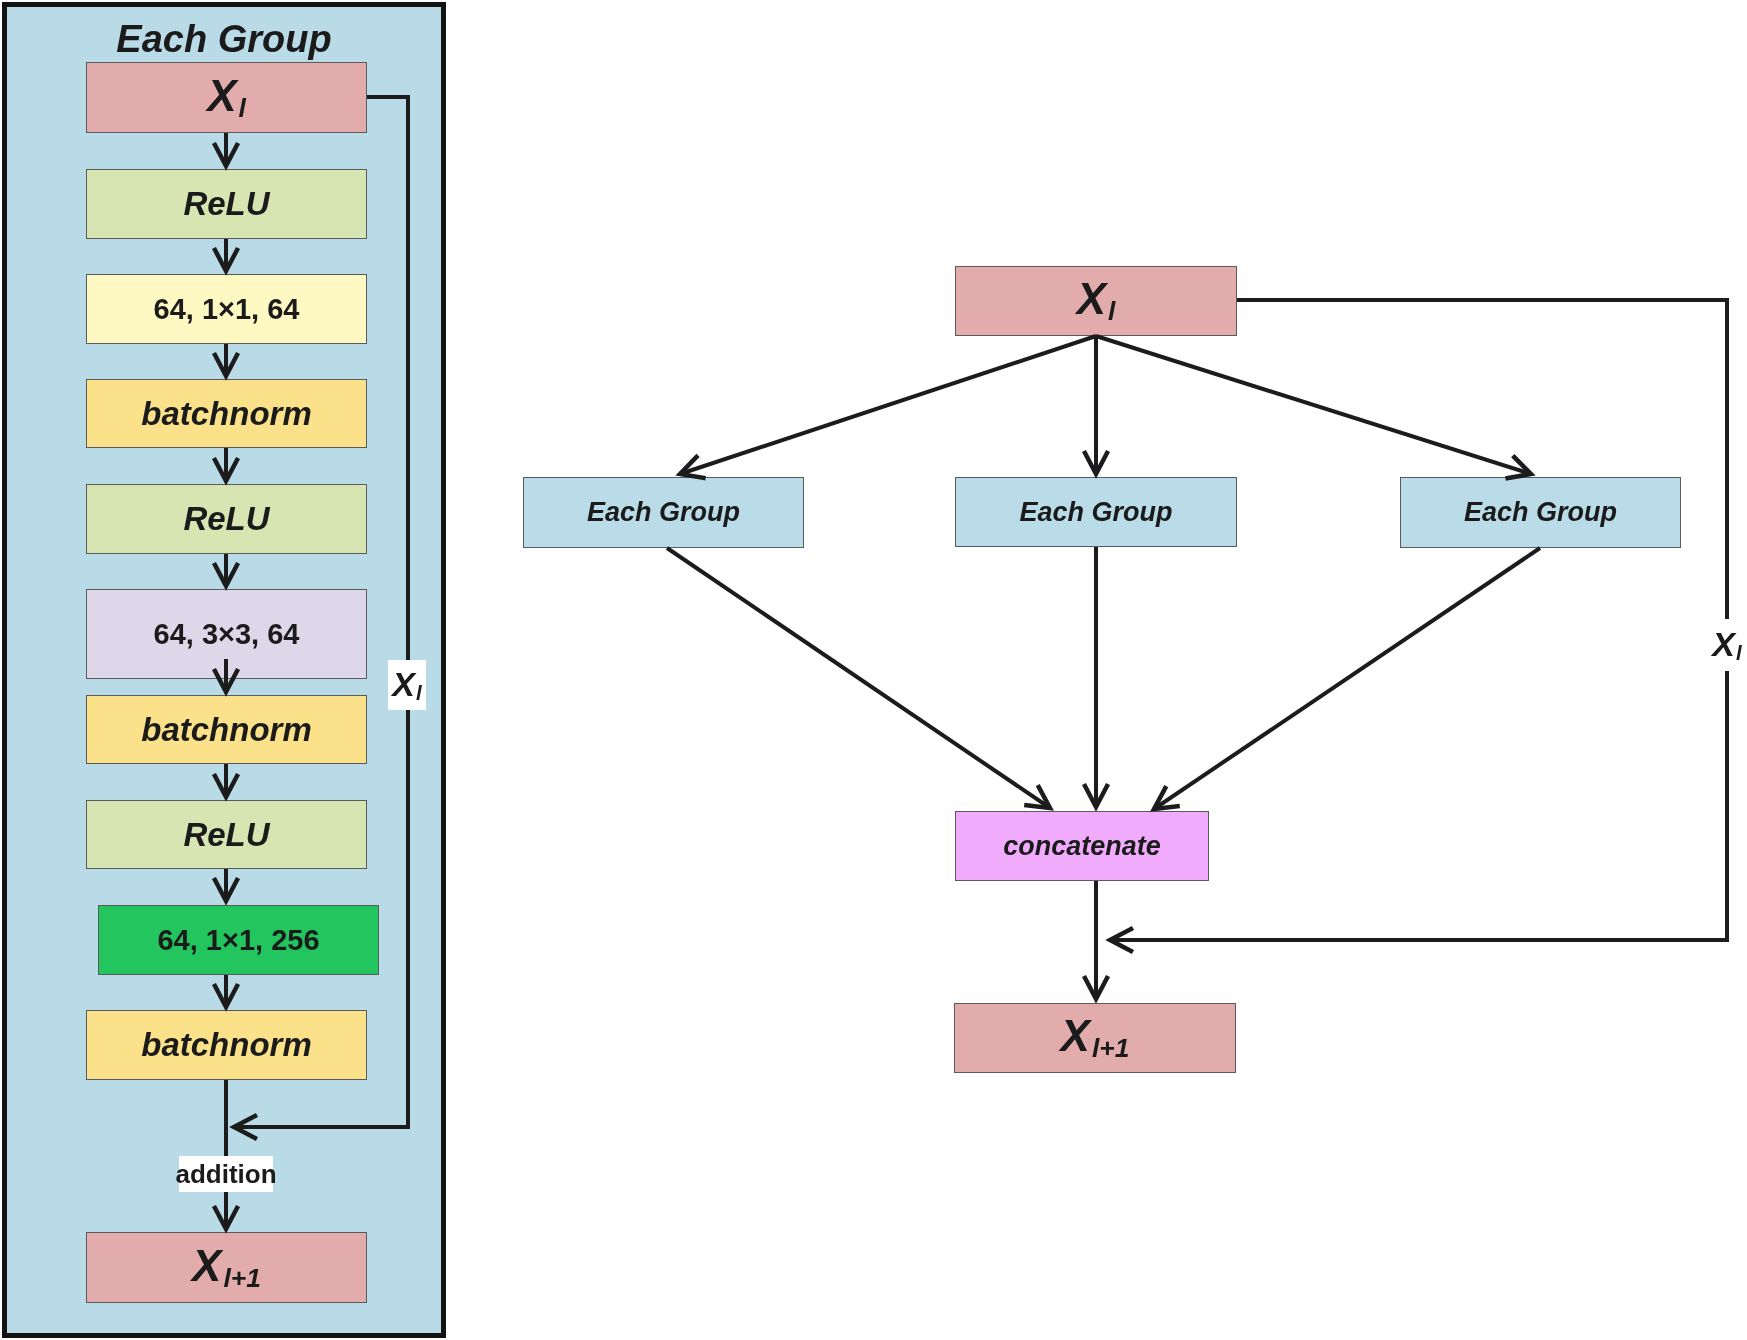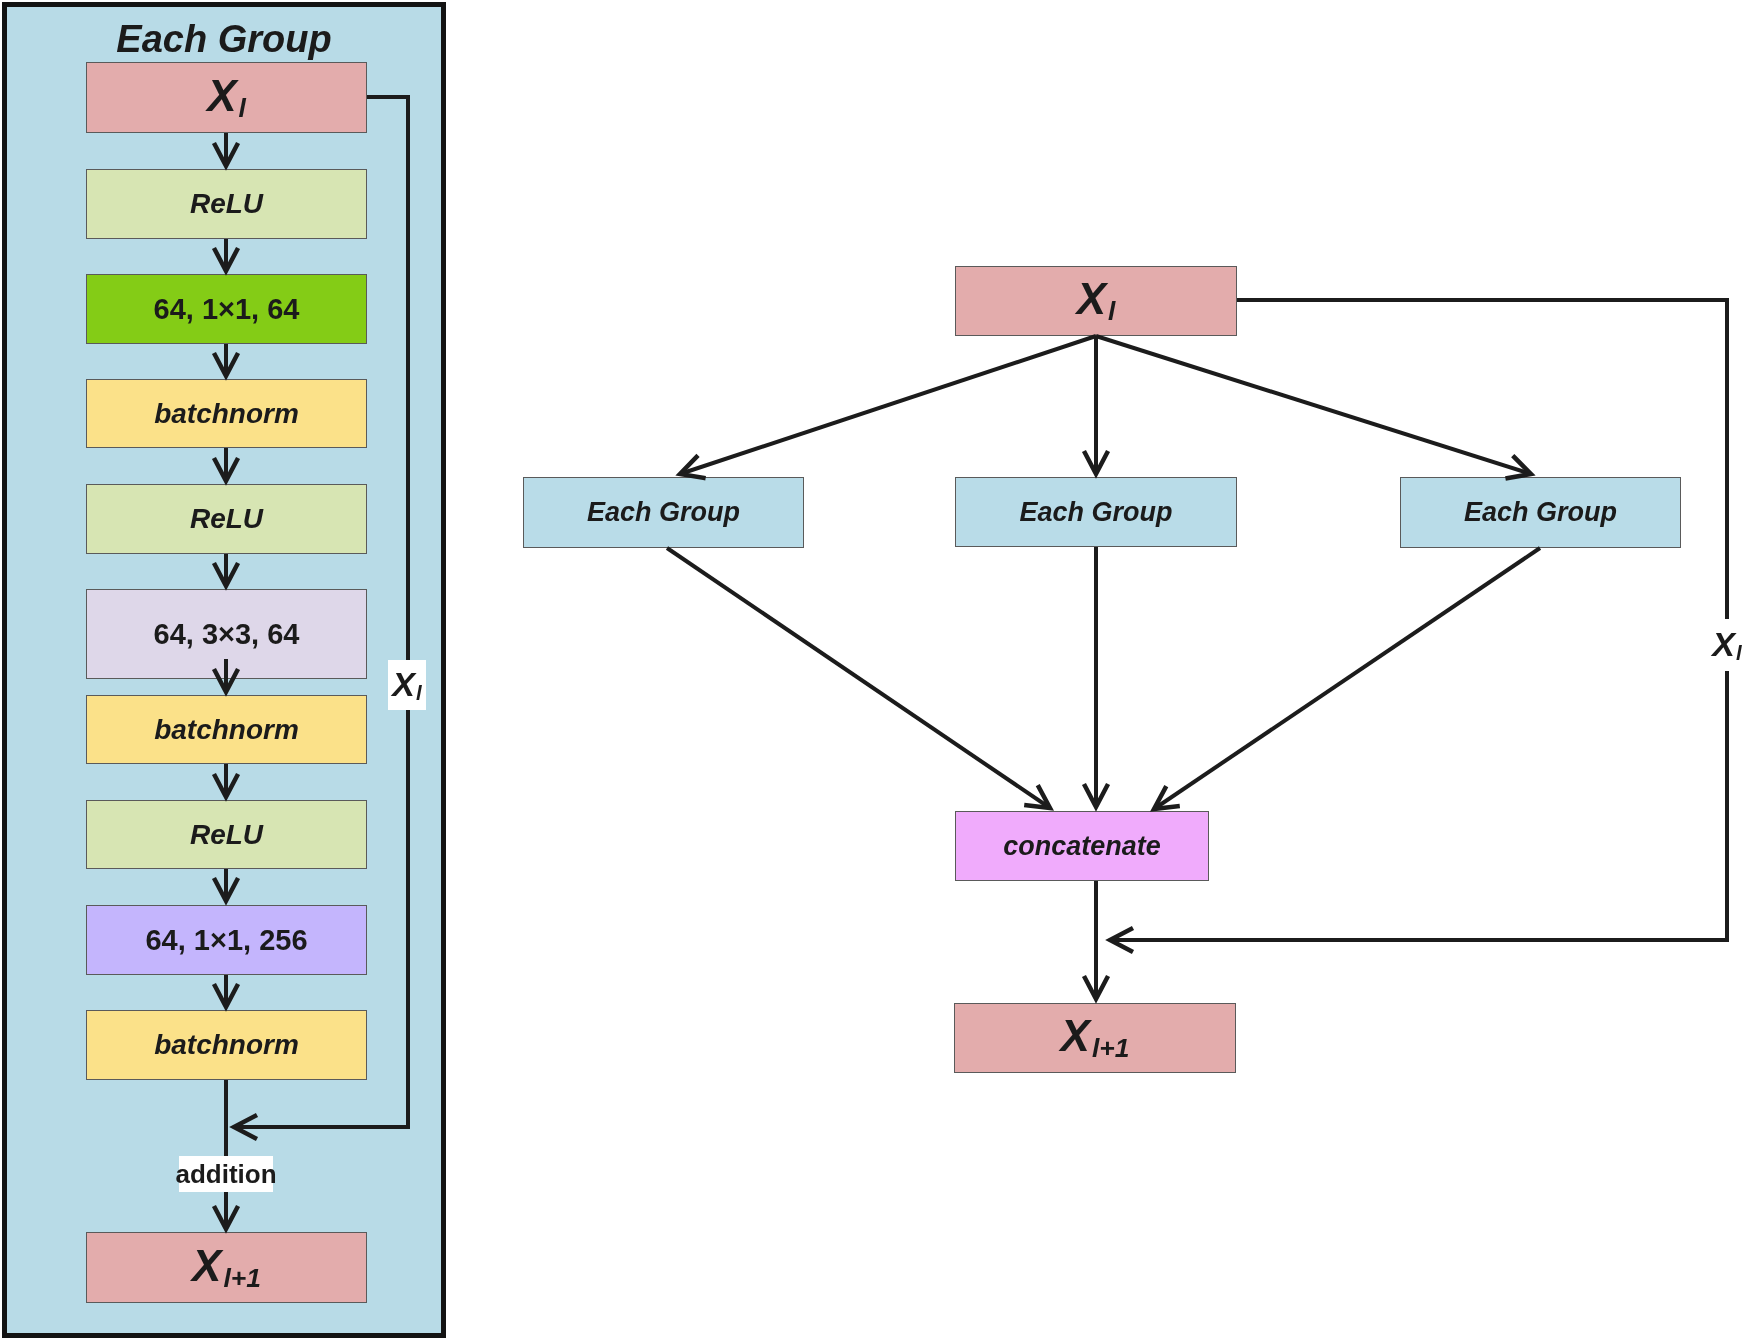--- a/index.html
+++ b/index.html
@@ -19,21 +19,21 @@
   
   .pblock{
     position:absolute;left:86px;width:281px;box-sizing:border-box;
     border:1.5px solid #5a5a5a;display:flex;align-items:center;justify-content:center;
     z-index:2;
   }
   .rbox{
     position:absolute;box-sizing:border-box;border:1.5px solid #5a5a5a;
     display:flex;align-items:center;justify-content:center;z-index:2;
   }
-  .lbl-bold-italic{font-weight:bold;font-style:italic;font-size:28px;text-align:right;}
+  .lbl-bold-italic{font-weight:bold;font-style:italic;font-size:33px;text-align:right;}
   .lbl-bold{font-weight:bold;font-size:29px;}
   .lbl-group{font-weight:bold;font-style:italic;font-size:27px;}
   .xvar{font-weight:bold;font-style:italic;font-size:44px;line-height:1;}
   .xvar .xsub{font-size:0.6em;vertical-align:-0.22em;margin-left:2px;}
   .xvar-small{font-weight:bold;font-style:italic;font-size:34px;line-height:1;}
   .xvar-small .xsub{font-size:0.6em;vertical-align:-0.2em;margin-left:1px;}
   
   .line-label{
     position:absolute;background:#ffffff;display:flex;align-items:center;
     justify-content:center;z-index:6;
@@ -54,39 +54,39 @@
 
   <div class="panel" style="background-color: rgb(184, 219, 231);"></div>
   <div class="panel-title">Each Group</div>
 
   <div class="pblock" style="top: 62px; height: 71px; background-color: rgb(227, 172, 172);">
     <span class="xvar"><span>X</span><span class="xsub">l</span></span>
   </div>
   <div class="pblock" style="top: 169px; height: 70px; background-color: rgb(215, 229, 179);">
     <span class="lbl-bold-italic">ReLU</span>
   </div>
-  <div class="pblock" style="top: 274px; height: 70px; background-color: #84cc16;">
+  <div class="pblock" style="top: 274px; height: 70px; background-color: #fef9c3;">
     <span class="lbl-bold">64, 1×1, 64</span>
   </div>
   <div class="pblock" style="top: 379px; height: 69px; background-color: rgb(251, 225, 137);">
     <span class="lbl-bold-italic">batchnorm</span>
   </div>
   <div class="pblock" style="top: 484px; height: 70px; background-color: rgb(215, 229, 179);">
     <span class="lbl-bold-italic">ReLU</span>
   </div>
   <div class="pblock" style="top: 589px; height: 90px; background-color: rgb(222, 215, 233);">
     <span class="lbl-bold">64, 3×3, 64</span>
   </div>
   <div class="pblock" style="top: 695px; height: 69px; background-color: rgb(251, 225, 137);">
     <span class="lbl-bold-italic">batchnorm</span>
   </div>
   <div class="pblock" style="top: 800px; height: 69px; background-color: rgb(215, 229, 179);">
     <span class="lbl-bold-italic">ReLU</span>
   </div>
-  <div class="pblock" style="top: 905px; height: 70px; background-color: #c4b5fd;">
+  <div class="pblock" style="top: 905px; height: 70px; background-color: #22c55e; margin-left: 12px;">
     <span class="lbl-bold">64, 1×1, 256</span>
   </div>
   <div class="pblock" style="top: 1010px; height: 70px; background-color: rgb(251, 225, 137);">
     <span class="lbl-bold-italic">batchnorm</span>
   </div>
   <div class="pblock" style="top: 1232px; height: 71px; background-color: rgb(227, 172, 172);">
     <span class="xvar"><span>X</span><span class="xsub">l+1</span></span>
   </div>
 
   <div class="line-label" style="left:388px;top:660px;width:38px;height:50px;">

